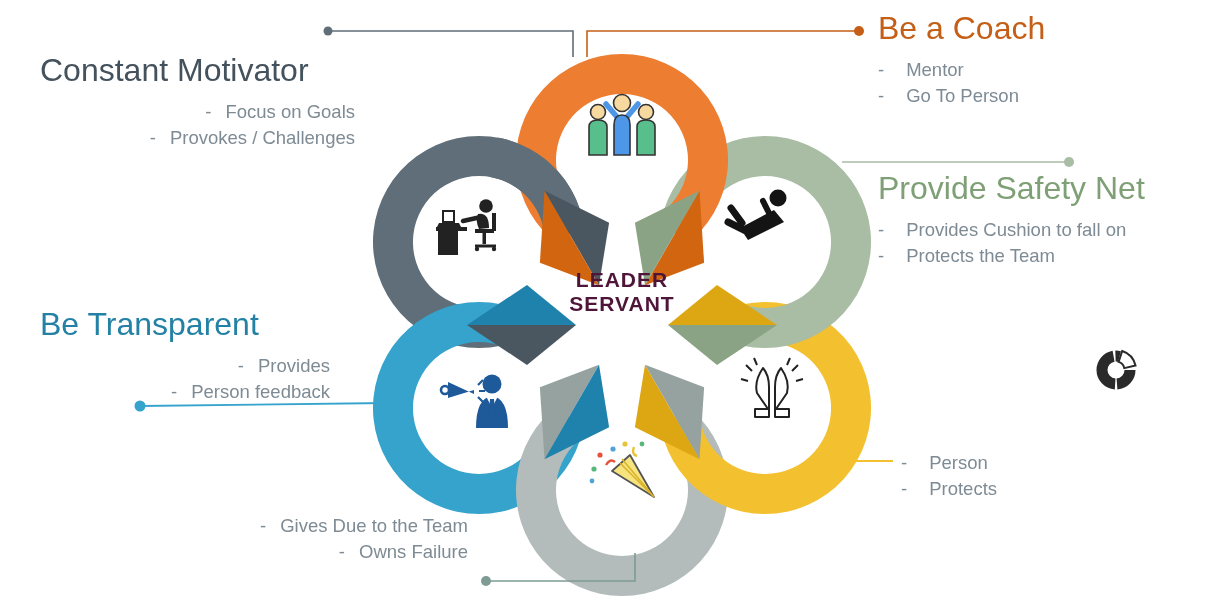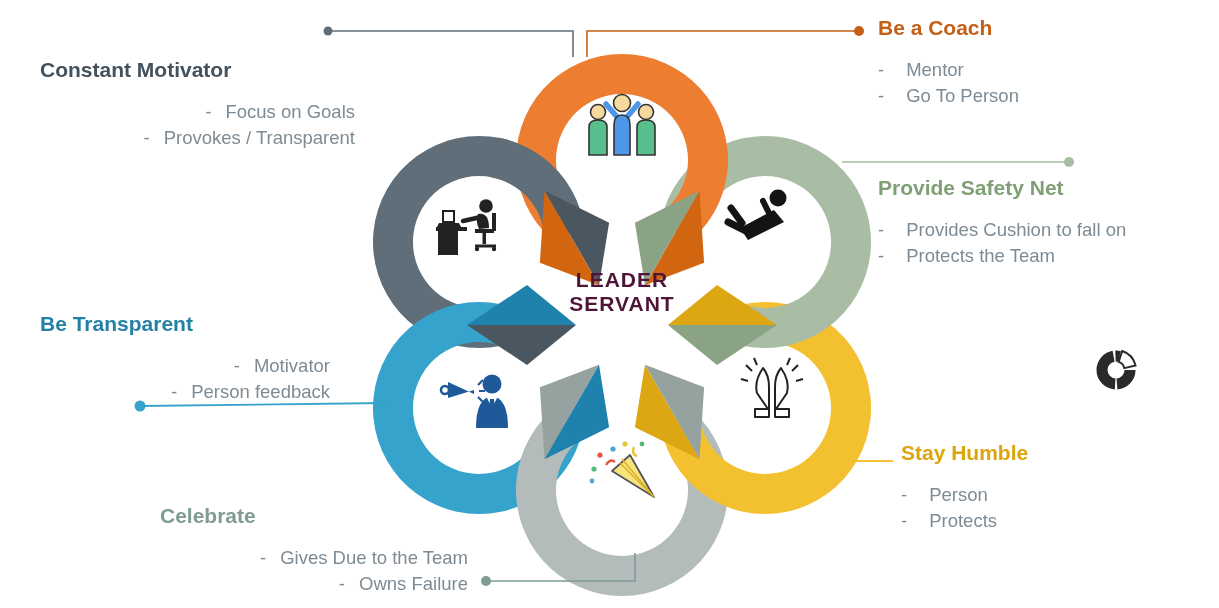--- a/index.html
+++ b/index.html
@@ -2,21 +2,21 @@
 <html><head>
 <meta charset="utf-8">
 <style>
   html,body{margin:0;padding:0;background:#fff;}
   #canvas{
     position:relative;width:1219px;height:608px;background:#fff;overflow:hidden;
     font-family:"Liberation Sans","DejaVu Sans",sans-serif;
   }
   #flower-svg{position:absolute;left:0;top:0;}
   .section{position:absolute;}
-  .section .heading{font-size:21px;font-weight:bold;line-height:32px;white-space:nowrap;}
+  .section .heading{font-size:32px;font-weight:normal;line-height:32px;white-space:nowrap;}
   .section .bullets{margin-top:13px;font-size:18.5px;line-height:26px;color:#7E8B94;}
   .bullet{display:flex;gap:22px;white-space:nowrap;}
   .align-right{text-align:left;}
   .align-right .bullet{justify-content:flex-end;gap:14px;}
   .center-label{
     position:absolute;left:542px;top:268px;width:160px;text-align:center;
     font-size:21px;font-weight:bold;letter-spacing:1px;line-height:24px;
   }
 </style>
 </head>
@@ -167,21 +167,21 @@
 
   <div class="section align-right" style="left:40px;top:54px;width:315px;">
     <div class="heading" style="color: rgb(68, 82, 93);">Constant Motivator</div>
     <div class="bullets">
       <div class="bullet">
         <span>-</span>
           <span>Focus on Goals</span>
       </div>
       <div class="bullet">
         <span>-</span>
-          <span>Provokes / Transparent</span>
+          <span>Provokes / Challenges</span>
       </div>
     </div>
   </div>
 
   <div class="section" style="left:878px;top:12px;width:330px;">
     <div class="heading" style="color: rgb(197, 95, 23);">Be a Coach</div>
     <div class="bullets">
       <div class="bullet">
         <span>-</span>
           <span>Mentor</span>
@@ -201,53 +201,51 @@
           <span>Provides Cushion to fall on</span>
       </div>
       <div class="bullet">
         <span>-</span>
           <span>Protects the Team</span>
       </div>
     </div>
   </div>
 
   <div class="section" style="left:901px;top:437px;width:300px;">
-    <div class="heading" style="color: rgb(221, 165, 12);">Stay Humble</div>
     <div class="bullets">
       <div class="bullet">
         <span>-</span>
           <span>Person</span>
       </div>
       <div class="bullet">
         <span>-</span>
           <span>Protects</span>
       </div>
     </div>
   </div>
 
   <div class="section align-right" style="left:160px;top:500px;width:308px;">
-    <div class="heading" style="color: rgb(126, 155, 148);">Celebrate</div>
     <div class="bullets">
       <div class="bullet">
         <span>-</span>
           <span>Gives Due to the Team</span>
       </div>
       <div class="bullet">
         <span>-</span>
           <span>Owns Failure</span>
       </div>
     </div>
   </div>
 
   <div class="section align-right" style="left:40px;top:308px;width:290px;">
     <div class="heading" style="color: rgb(35, 129, 165);">Be Transparent</div>
     <div class="bullets">
       <div class="bullet">
         <span>-</span>
-          <span>Motivator</span>
+          <span>Provides</span>
       </div>
       <div class="bullet">
         <span>-</span>
           <span>Person feedback</span>
       </div>
     </div>
   </div>
 
 </div>
 

